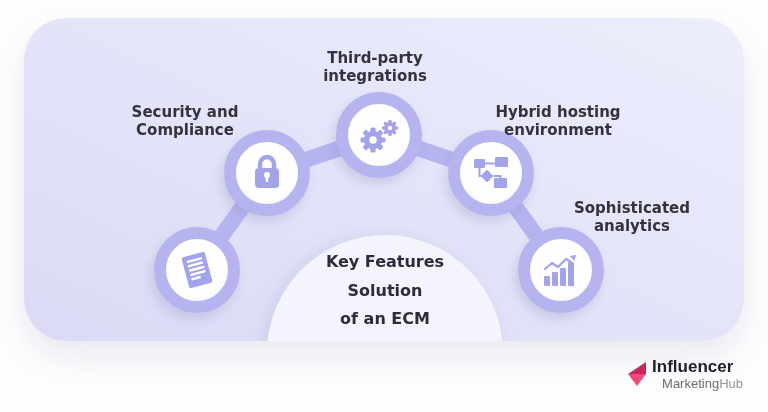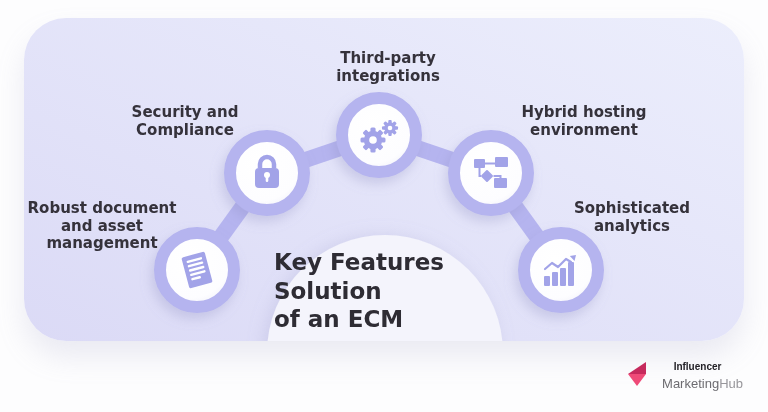--- a/index.html
+++ b/index.html
@@ -44,45 +44,45 @@
   .feature-label{
     position:absolute;
     text-align:center;
     font-weight:bold;
     font-size:15px;
     line-height:17.5px;
     color:var(--label-text);
   }
   .label-robust{left:3px;top:182px;width:150px;}
   .label-security{left:96px;top:86px;width:130px;}
-  .label-third{left:294px;top:32px;width:140px;}
-  .label-hybrid{left:485px;top:86px;width:150px;}
+  .label-third{left:281px;top:32px;width:140px;}
+  .label-hybrid{left:459px;top:86px;width:150px;}
   .label-soph{left:538px;top:182px;width:140px;}
   .dome-title{
     position:absolute;
     left:250px;top:230px;width:222px;
-    text-align:left;
+    text-align:center;
     font-weight:bold;
-    font-size:23px;
+    font-size:16px;
     line-height:28.5px;
     color:var(--heading-text);
   }
   .dome-title span{display:block;}
   .logo{
     position:absolute;
     right:25px;bottom:20px;
     display:flex;
     align-items:flex-start;
     gap:5px;
     font-family:"Liberation Sans",sans-serif;
   }
   .logo-arrow{margin-top:3px;}
   .pinkA{fill:var(--logo-pink-dark);}
   .pinkB{fill:var(--logo-pink-light);}
-  .logo-line1{font-size:10px;font-weight:bold;color:var(--logo-dark);line-height:17px;text-align:center;}
+  .logo-line1{font-size:17px;font-weight:bold;color:var(--logo-dark);line-height:17px;}
   .logo-line2{font-size:13px;line-height:17px;margin-left:10px;}
   .logo-marketing{color:var(--logo-gray);}
   .logo-hub{color:var(--logo-gray-light);}
 </style>
 </head>
 <body>
 
 <div class="card">
 
   <svg class="arc-svg" width="720" height="323" viewBox="0 0 720 323">
@@ -163,21 +163,20 @@
     <g transform="translate(537,252)">
       <rect class="icon-fill" x="-17" y="6" width="6" height="10" rx="1"></rect>
       <rect class="icon-fill" x="-9" y="2" width="6" height="14" rx="1"></rect>
       <rect class="icon-fill" x="-1" y="-2" width="6" height="18" rx="1"></rect>
       <rect class="icon-fill" x="7" y="-8" width="6" height="24" rx="1"></rect>
       <polyline class="icon-line" points="-16,-1 -9,-7 -3,-3 5,-11 10,-8" stroke-width="2.2" stroke-linecap="round" stroke-linejoin="round"></polyline>
       <polygon class="icon-fill" points="15,-15 8.8,-14 13.5,-9"></polygon>
     </g>
   </svg>
 
-  <div class="feature-label label-robust">Robust document and asset management</div>
   <div class="feature-label label-security">Security and Compliance</div>
   <div class="feature-label label-third">Third-party integrations</div>
   <div class="feature-label label-hybrid">Hybrid hosting environment</div>
   <div class="feature-label label-soph">Sophisticated analytics</div>
 
   <div class="dome-title">
     <span>Key Features</span>
     <span>Solution</span>
     <span>of an ECM</span>
   </div>

